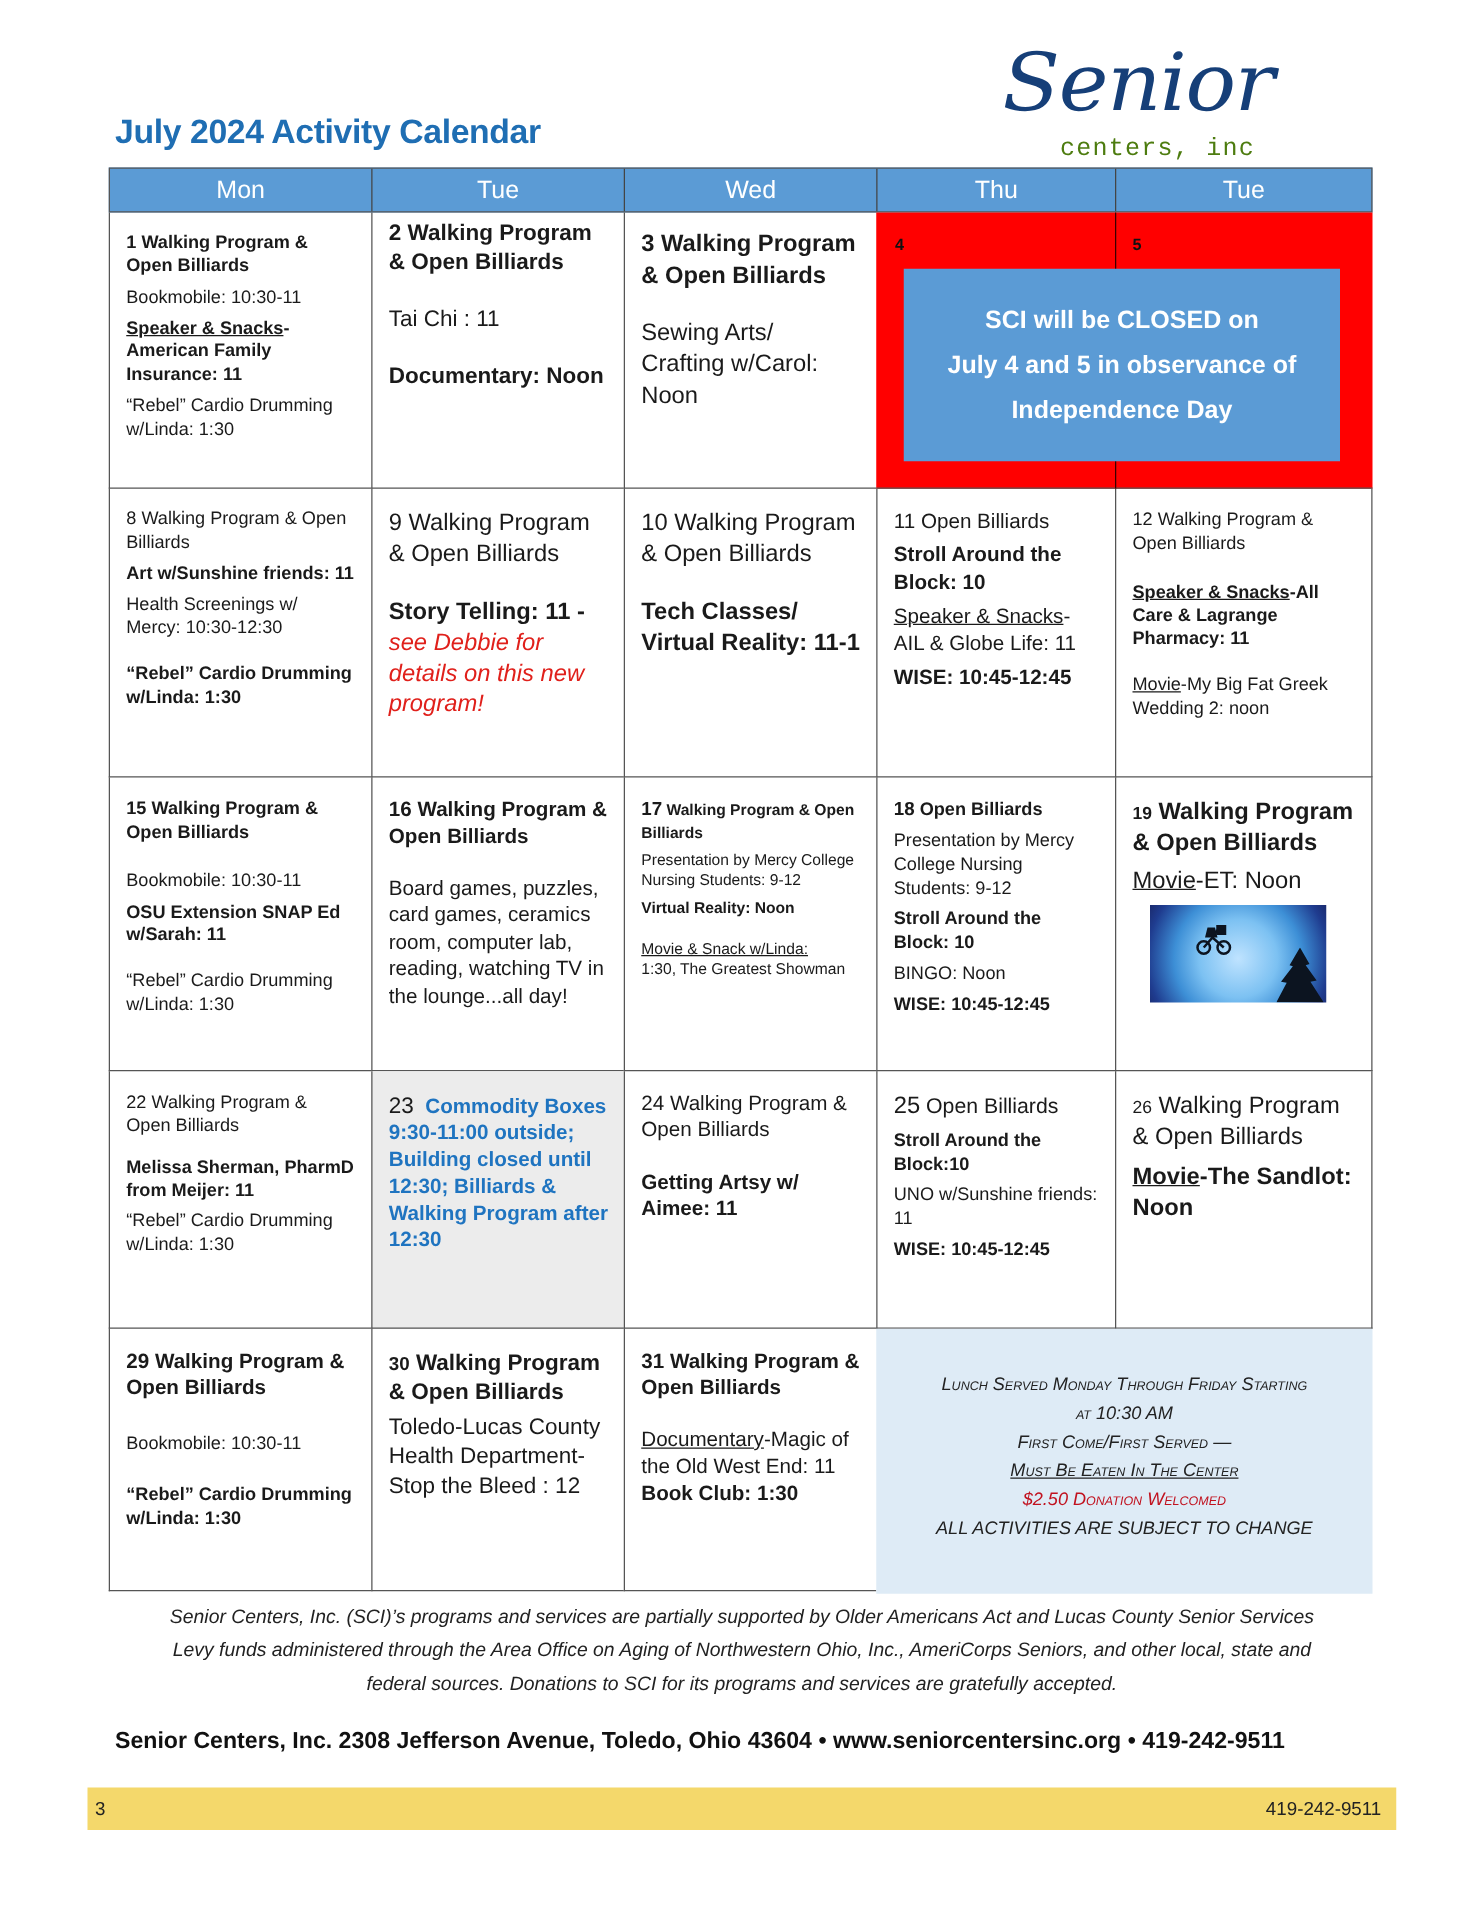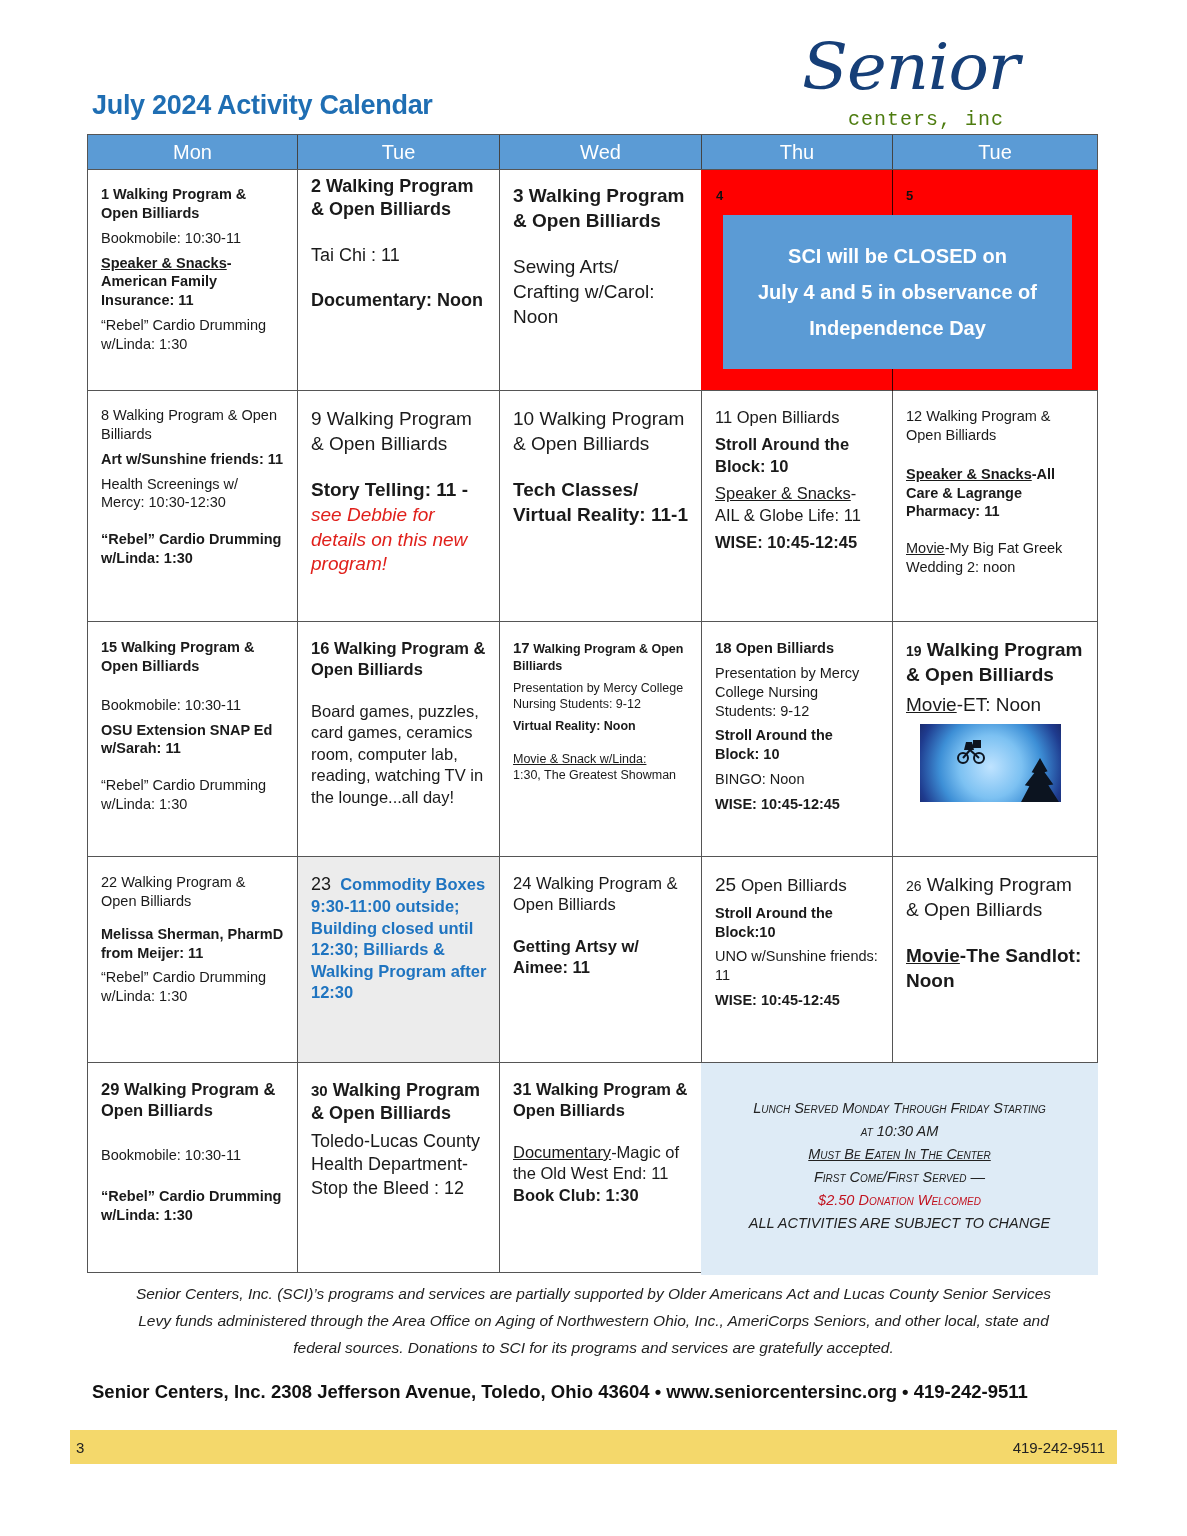--- a/index.html
+++ b/index.html
@@ -165,43 +165,43 @@
   <p style="margin-bottom:20px"><span>24</span> <span>Walking Program &amp; Open Billiards</span></p>
   <p class="b">Getting Artsy w/ Aimee: 11</p>
 </div>
 <div class="cell s14" style="left:701px;top:857px;width:191px;height:206px;padding-top:16px">
   <p style="font-size:17px"><span style="font-size:19px">25</span> <span>Open Billiards</span></p>
   <p class="b">Stroll Around the Block:10</p>
   <p>UNO w/Sunshine friends: 11</p>
   <p class="b">WISE: 10:45-12:45</p>
 </div>
 <div class="cell s19 lastcol" style="left:892px;top:857px;width:206px;height:206px;padding-top:16px">
-  <p style="margin-bottom:22px"><span style="font-size:14px">26</span> <span>Walking Program &amp; Open Billiards</span></p>
+  <p style="margin-bottom:8px"><span style="font-size:14px">26</span> <span>Walking Program &amp; Open Billiards</span></p>
   <p class="b"><span class="u">Movie</span><span>-The Sandlot: Noon</span></p>
 </div>
 
 <div class="cell s16" style="left:87px;top:1063px;width:210px;height:210px;padding-top:16px">
   <p class="b" style="margin-bottom:24px"><span>29</span> <span>Walking Program &amp; Open Billiards</span></p>
   <p class="s14" style="margin-bottom:22px">Bookmobile: 10:30-11</p>
   <p class="b s14">“Rebel” Cardio Drumming w/Linda: 1:30</p>
 </div>
 <div class="cell s18" style="left:297px;top:1063px;width:202px;height:210px;padding-top:16px">
   <p class="b" style="margin-bottom:4px"><span style="font-size:15px">30</span> <span>Walking Program &amp; Open Billiards</span></p>
   <p>Toledo-Lucas County Health Department-Stop the Bleed : 12</p>
 </div>
 <div class="cell s16" style="left:499px;top:1063px;width:202px;height:210px;padding-top:16px">
   <p class="b" style="margin-bottom:20px"><span>31</span> <span>Walking Program &amp; Open Billiards</span></p>
   <p style="margin-bottom:0"><span class="u">Documentary</span><span>-Magic of the Old West End: 11</span></p>
   <p class="b">Book Club: 1:30</p>
 </div>
 <div class="lunch">
   <div class="sc">Lunch Served Monday Through Friday Starting</div>
   <div class="sc">at 10:30 AM</div>
+  <div class="sc">First Come/First Served —</div>
   <div class="sc" style="text-decoration:underline">Must Be Eaten In The Center</div>
-  <div class="sc">First Come/First Served —</div>
   <div class="sc red">$2.50 Donation Welcomed</div>
   <div>ALL ACTIVITIES ARE SUBJECT TO CHANGE</div>
 </div>
 
 <div class="note" style="top:1280px">Senior Centers, Inc. (SCI)’s programs and services are partially supported by Older Americans Act and Lucas County Senior Services</div>
 <div class="note" style="top:1307px">Levy funds administered through the Area Office on Aging of Northwestern Ohio, Inc., AmeriCorps Seniors, and other local, state and</div>
 <div class="note" style="top:1334px">federal sources. Donations to SCI for its programs and services are gratefully accepted.</div>
 <div class="address">Senior Centers, Inc. 2308 Jefferson Avenue, Toledo, Ohio 43604 • www.seniorcentersinc.org • 419-242-9511</div>
 <div class="footer-bar">
   <span>3</span>

